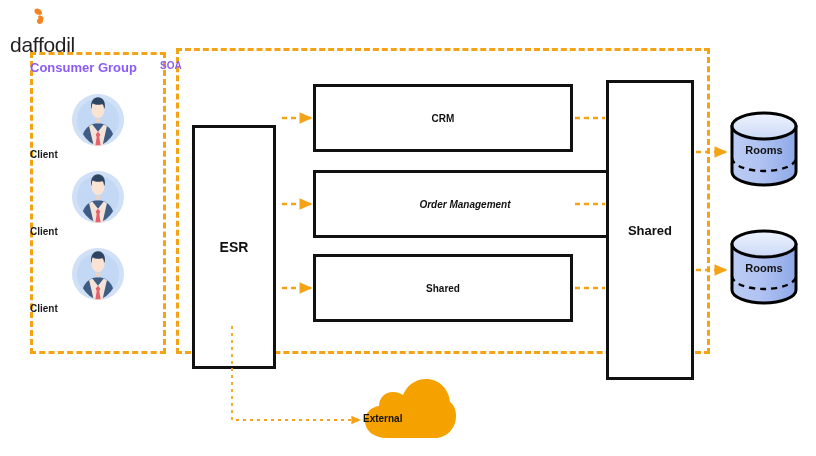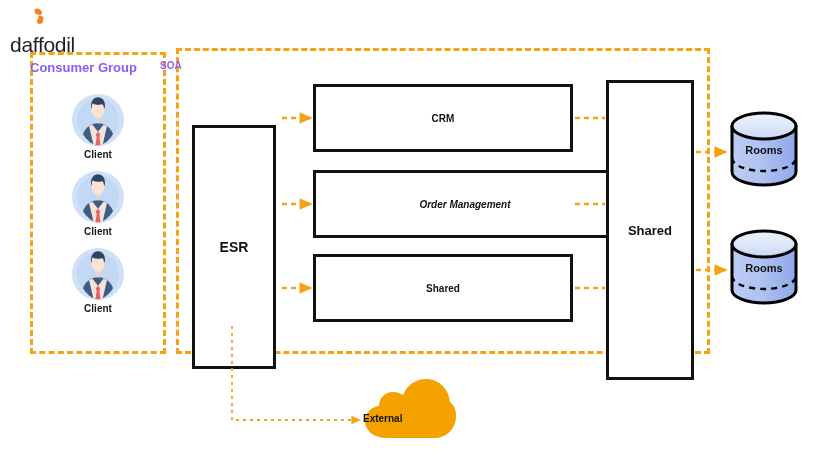--- a/index.html
+++ b/index.html
@@ -53,21 +53,21 @@
     white-space: nowrap;
   }
   #consumer-group-title { left: 30px;  top: 60px; width: 136px; font-size: 13px; }
   #soa-title            { left: 160px; top: 60px; width: 534px; font-size: 10px; }
 
   
   .client {
     position: absolute;
     width: 136px;
     left: 30px;
-    text-align: center;
+    text-align: left;
   }
   .client .avatar {
     width: 52px; height: 52px;
     margin: 0 auto;
     display: block;
   }
   .client .client-label {
     margin-top: 3px;
     font-size: 10px;
     font-weight: bold;

